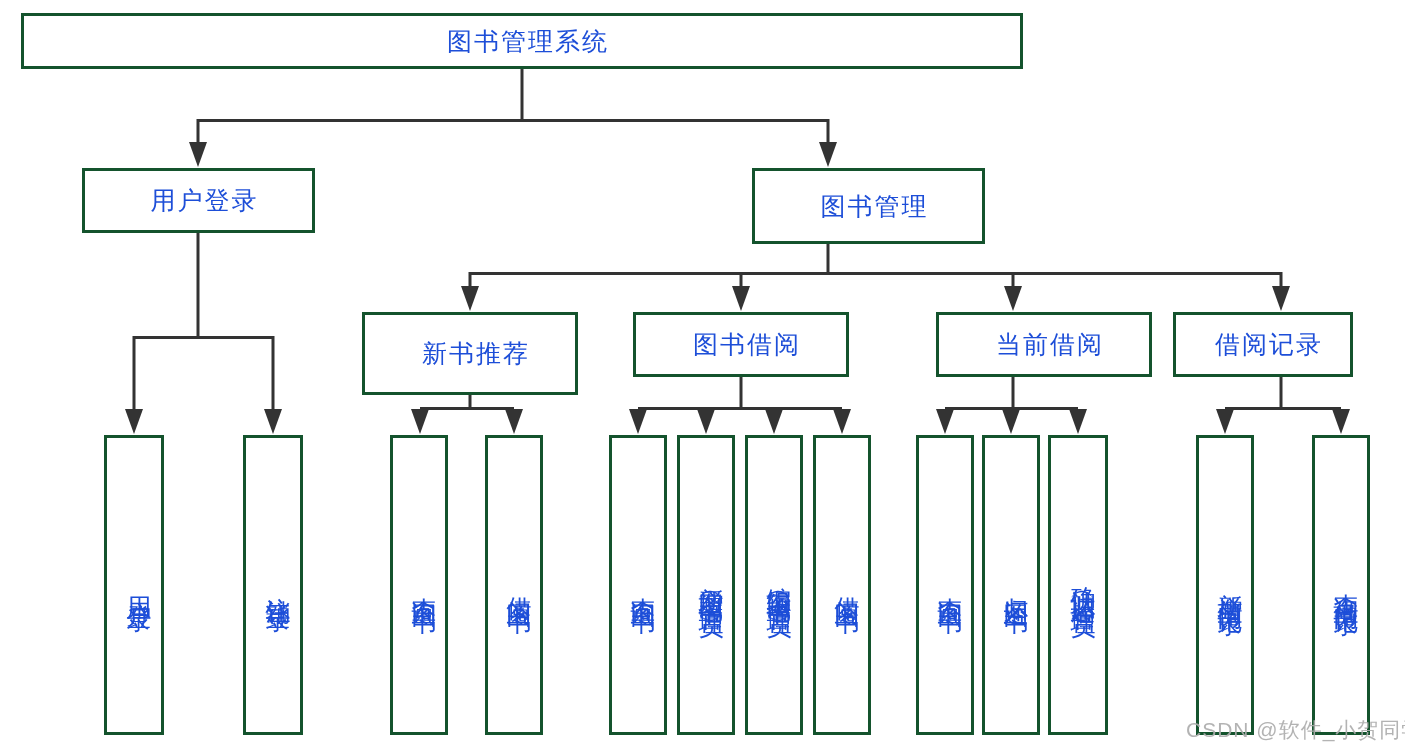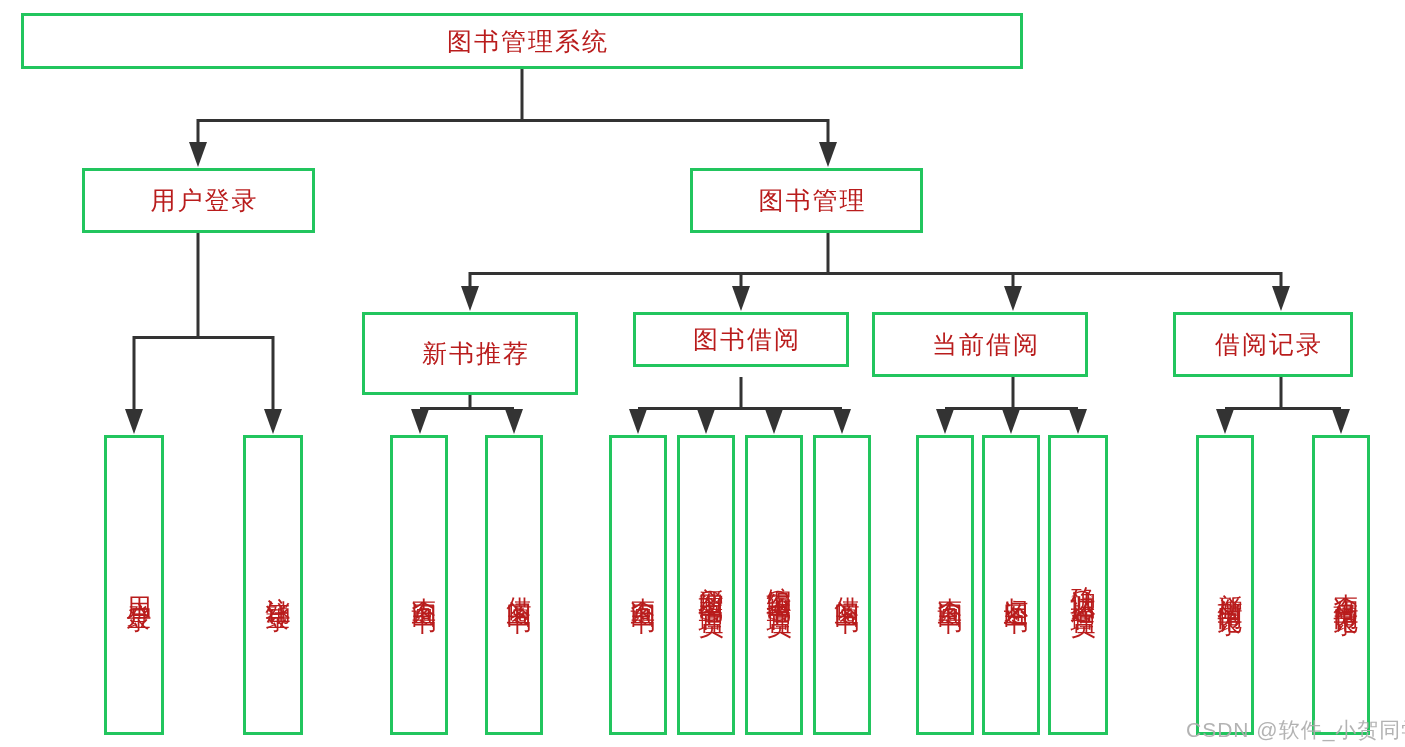--- a/index.html
+++ b/index.html
@@ -14,26 +14,26 @@
   .connectors {
     position: absolute;
     left: 0; top: 0;
     width: 1405px; height: 747px;
     pointer-events: none;
   }
   .node {
     position: absolute;
     box-sizing: border-box;
     background: #ffffff;
-    border: 3px solid #22c55e;
+    border: 3px solid #14532d;
     display: flex;
     align-items: center;
     justify-content: center;
     font-size: 25px;
-    color: #b91c1c;
+    color: #1d4ed8;
     letter-spacing: 2px;
     white-space: nowrap;
     z-index: 2;
     padding-left: 12px;
   }
   .leaf {
     writing-mode: vertical-rl;
     text-orientation: mixed;
     letter-spacing: 4px;
     font-size: 25px;
@@ -98,25 +98,25 @@
       <polygon points="1002,409 1020,409 1011,434"></polygon>
       <polygon points="1069,409 1087,409 1078,434"></polygon>
       <polygon points="1216,409 1234,409 1225,434"></polygon>
       <polygon points="1332,409 1350,409 1341,434"></polygon>
     </g>
   </svg>
 
   <div class="node" style="left:21px; top:13px; width:1002px; height:56px;">图书管理系统</div>
 
   <div class="node" style="left:82px; top:168px; width:233px; height:65px;">用户登录</div>
-  <div class="node" style="left:690px; top:168px; width:233px; height:65px;">图书管理</div>
+  <div class="node" style="left:752px; top:168px; width:233px; height:76px;">图书管理</div>
 
   <div class="node" style="left:362px; top:312px; width:216px; height:83px;">新书推荐</div>
-  <div class="node" style="left:633px; top:312px; width:216px; height:55px;">图书借阅</div>
-  <div class="node" style="left:872px; top:312px; width:216px; height:65px;">当前借阅</div>
+  <div class="node" style="left:633px; top:312px; width:216px; height:65px;">图书借阅</div>
+  <div class="node" style="left:936px; top:312px; width:216px; height:65px;">当前借阅</div>
   <div class="node" style="left:1173px; top:312px; width:180px; height:65px;">借阅记录</div>
 
   <div class="node leaf" style="left:104px; top:435px; width:60px; height:300px;">用户登录</div>
   <div class="node leaf" style="left:243px; top:435px; width:60px; height:300px;">注销登录</div>
 
   <div class="node leaf" style="left:390px; top:435px; width:58px; height:300px;">查询图书</div>
   <div class="node leaf" style="left:485px; top:435px; width:58px; height:300px;">借阅图书</div>
 
   <div class="node leaf" style="left:609px; top:435px; width:58px; height:300px;">查询图书</div>
   <div class="node leaf" style="left:677px; top:435px; width:58px; height:300px;">新增图书（管理员）</div>

